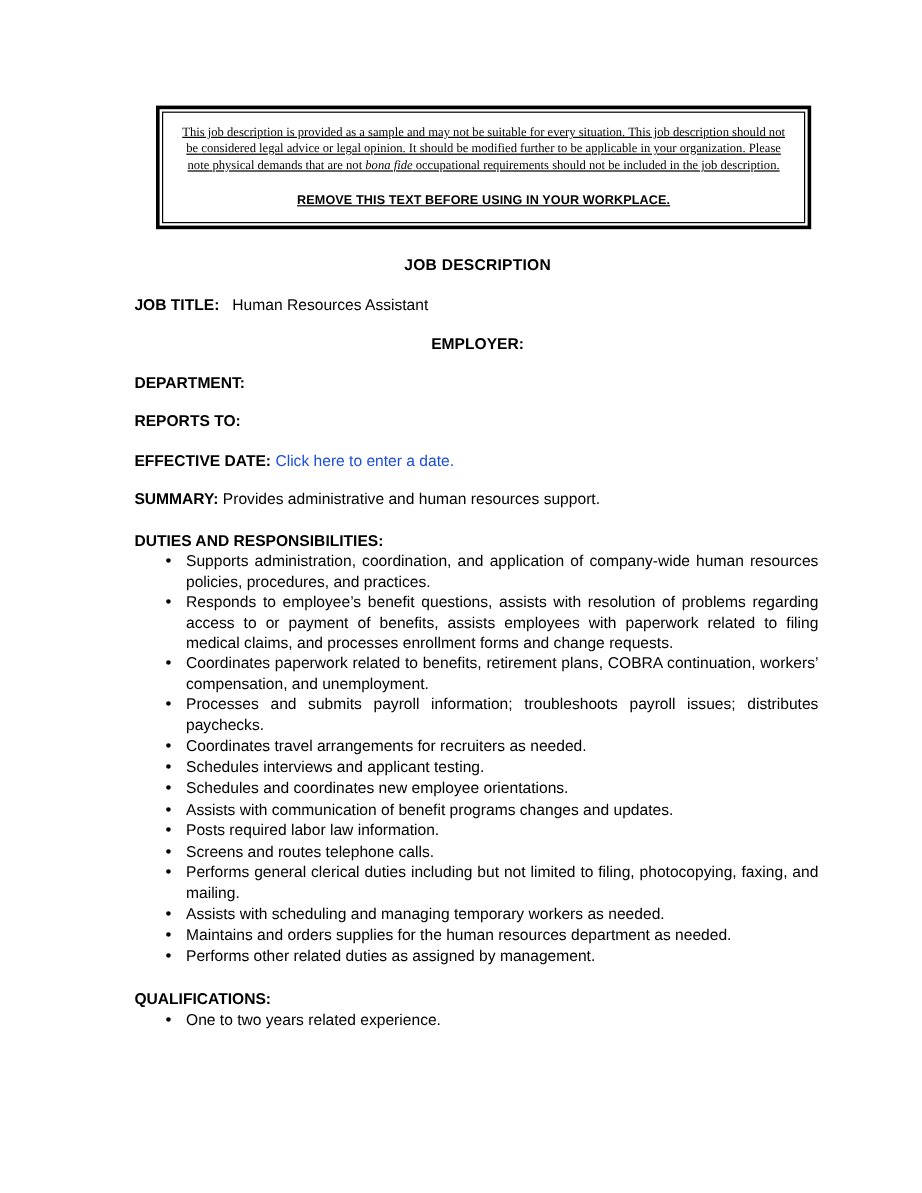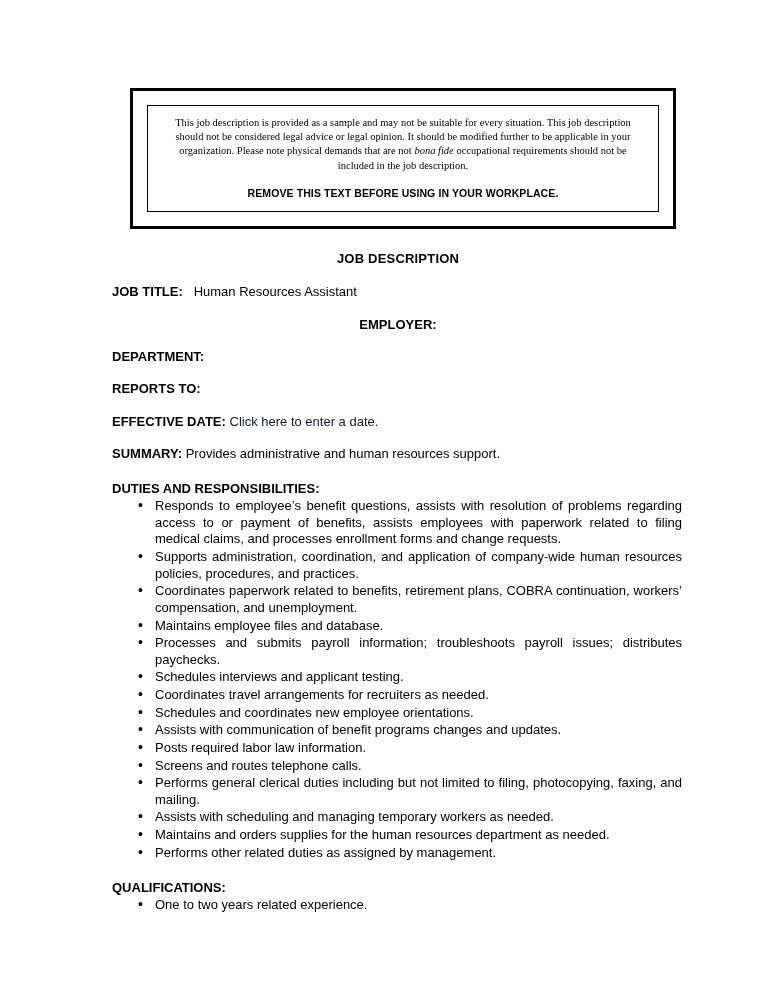--- a/index.html
+++ b/index.html
@@ -19,24 +19,25 @@
     width: 768px;
     height: 994px;
     box-sizing: border-box;
     padding: 88px 84px 0 112px;
     position: relative;
   }
 
   
   .disclaimer-outer {
     border: 3px solid #000;
-    padding: 14px;
+    padding: 2px;
     margin: 0 0 0 18px;
     width: 546px;
     box-sizing: border-box;
+    text-decoration: underline;
   }
   .disclaimer-inner {
     border: 1px solid #000;
     padding: 10px 14px 12px 14px;
   }
   .disclaimer-text {
     font-family: "Liberation Serif", serif;
     font-size: 10.5px;
     line-height: 1.35;
     text-align: center;
@@ -69,21 +70,21 @@
     font-size: 13px;
     line-height: 1.25;
   }
   .field-label {
     font-weight: bold;
   }
   .field-value {
     font-weight: normal;
   }
   .field-value.placeholder {
-    color: #0f172a;
+    color: #1d4ed8;
   }
   .field-row.tight {
     margin-top: 17px;
     text-align: center;
   }
   .gap-sm { margin-top: 16px; }
 
   .section-head {
     font-size: 13px;
     font-weight: bold;
@@ -159,27 +160,26 @@
     <span class="field-value placeholder">Click here to enter a date.</span>
   </div>
 
   <div class="field-row gap-sm">
     <span class="field-label">SUMMARY:</span>
     <span class="field-value">Provides administrative and human resources support.</span>
   </div>
 
   <div class="section-head">DUTIES AND RESPONSIBILITIES:</div>
   <ul class="bullets">
+    <li>Supports administration, coordination, and application of company-wide human resources policies, procedures, and practices.</li>
     <li>Responds to employee’s benefit questions, assists with resolution of problems regarding access to or payment of benefits, assists employees with paperwork related to filing medical claims, and processes enrollment forms and change requests.</li>
-    <li>Supports administration, coordination, and application of company-wide human resources policies, procedures, and practices.</li>
     <li>Coordinates paperwork related to benefits, retirement plans, COBRA continuation, workers’ compensation, and unemployment.</li>
-    <li class="nojustify">Maintains employee files and database.</li>
     <li>Processes and submits payroll information; troubleshoots payroll issues; distributes paychecks.</li>
+    <li class="nojustify">Coordinates travel arrangements for recruiters as needed.</li>
     <li class="nojustify">Schedules interviews and applicant testing.</li>
-    <li class="nojustify">Coordinates travel arrangements for recruiters as needed.</li>
     <li class="nojustify">Schedules and coordinates new employee orientations.</li>
     <li class="nojustify">Assists with communication of benefit programs changes and updates.</li>
     <li class="nojustify">Posts required labor law information.</li>
     <li class="nojustify">Screens and routes telephone calls.</li>
     <li>Performs general clerical duties including but not limited to filing, photocopying, faxing, and mailing.</li>
     <li class="nojustify">Assists with scheduling and managing temporary workers as needed.</li>
     <li class="nojustify">Maintains and orders supplies for the human resources department as needed.</li>
     <li class="nojustify">Performs other related duties as assigned by management.</li>
   </ul>
 

